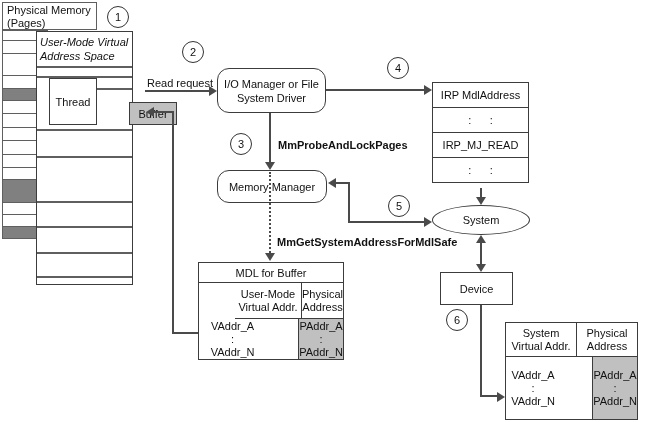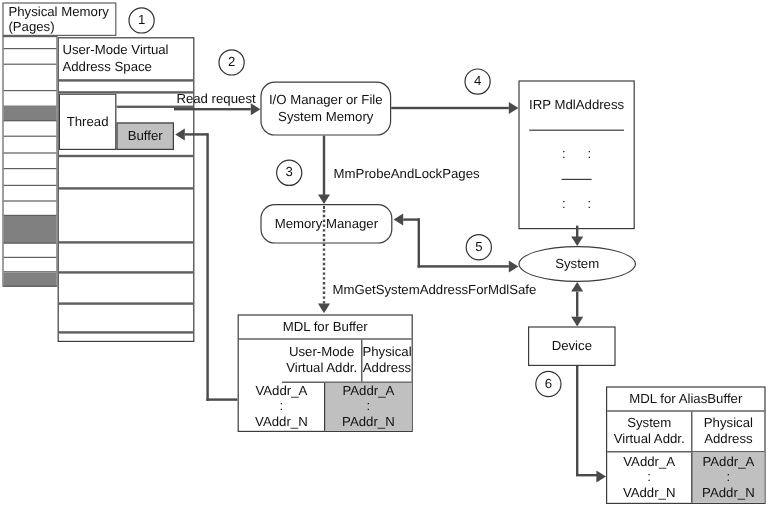--- a/index.html
+++ b/index.html
@@ -9,21 +9,21 @@
   html,body{margin:0;padding:0;background:#fff;}
   body{width:650px;height:422px;position:relative;overflow:hidden;
        font-family:"Liberation Sans","DejaVu Sans",sans-serif;
        font-size:11px;color:#111;}
   .abs{position:absolute;box-sizing:border-box;}
   .pre{white-space:pre-line;}
   .mono-pre{white-space:pre;}
   .box{border:1.5px solid var(--border);background:#fff;}
   .center{display:flex;align-items:center;justify-content:center;text-align:center;}
   .rounded{border-radius:12px;}
-  .bold{font-weight:normal;}
+  .bold{font-weight:bold;}
   
   .pm-col{border:1.5px solid var(--thin);background:#fff;}
   .p-row{border-bottom:1.5px solid var(--thin);}
   .p-row.dark{background:var(--page_dark);}
   
   .um-line{height:1.5px;background:var(--thin);left:0;right:0;}
   
   .ln{background:var(--line);}
   .vdot{width:0;border-left:2px dotted var(--line);}
   
@@ -36,21 +36,21 @@
   .step{width:22px;height:22px;border:1.4px solid #333;border-radius:50%;
         background:#fff;display:flex;align-items:center;justify-content:center;
         font-size:11px;z-index:4;}
   
   .tbl{border:1.5px solid var(--border);background:#fff;display:flex;flex-direction:column;}
   .tbl-title{border-bottom:1.5px solid var(--border);display:flex;align-items:center;justify-content:center;}
   .tbl-cols{display:flex;flex:1;}
   .tbl-cell{display:flex;align-items:center;justify-content:center;text-align:center;line-height:13px;}
   .tbl-cell.right{border-left:1.5px solid var(--border);}
   .tbl-row-sep{border-bottom:1.5px solid var(--border);}
-  .shade{background:var(--shaded);}
+  .shade{background:var(--shaded);margin-left:32px;}
   .lbl{position:relative;z-index:3;}
   .irp-row{flex:1;display:flex;align-items:center;justify-content:center;border-bottom:1.5px solid var(--border);}
   .irp-row:last-child{border-bottom:none;}
 </style>
 </head>
 <body>
 
 <div class="abs box" style="left:2px;top:2px;width:95px;height:28px;border-color:var(--thin);">
   <div class="pre" style="padding:1px 0 0 4px;line-height:13px;">Physical Memory
 (Pages)</div>
@@ -68,21 +68,21 @@
   <div class="p-row" style="height:13px"></div>
   <div class="p-row" style="height:12px"></div>
   <div class="p-row" style="height:11px"></div>
   <div class="p-row dark" style="height:22px"></div>
   <div class="p-row" style="height:11px"></div>
   <div class="p-row" style="height:11px"></div>
   <div class="p-row dark" style="height:11px"></div>
   <div style="height:16px"></div>
 </div>
 
-<div class="abs box" style="left:48px;top:31px;width:114px;height:254px;">
+<div class="abs box" style="left:36px;top:31px;width:97px;height:254px;font-style:italic;">
   <div class="pre lbl" style="padding:3px 0 0 3px;line-height:14px;">User-Mode Virtual
 Address Space</div>
   <div class="abs um-line" style="top:34px"></div>
   <div class="abs um-line" style="top:44px"></div>
   <div class="abs um-line" style="top:56px;left:48px;"></div>
   <div class="abs um-line" style="top:97px"></div>
   <div class="abs um-line" style="top:124px"></div>
   <div class="abs um-line" style="top:169px"></div>
   <div class="abs um-line" style="top:194px"></div>
   <div class="abs um-line" style="top:220px"></div>
@@ -114,21 +114,21 @@
 <div class="abs step" style="left:446px;top:309px;">
     <span>6</span>
   </div>
 
 <div class="abs" style="left:147px;top:77px;">Read request</div>
 <div class="abs ln" style="left:145px;top:90px;width:64px;height:2px;"></div>
 <div class="abs ar r" style="left:209px;top:86px;"></div>
 
 <div class="abs box rounded center" style="left:217px;top:68px;width:109px;height:45px;">
   <span class="pre lbl" style="line-height:14px;">I/O Manager or File
-System Memory</span>
+System Driver</span>
 </div>
 
 <div class="abs ln" style="left:326px;top:89px;width:98px;height:2px;"></div>
 <div class="abs ar r" style="left:424px;top:85px;"></div>
 
 <div class="abs ln" style="left:269px;top:113px;width:2px;height:50px;"></div>
 <div class="abs ar d" style="left:265px;top:162px;"></div>
 <div class="abs bold" style="left:278px;top:139px;">MmProbeAndLockPages</div>
 
 <div class="abs box rounded center" style="left:217px;top:170px;width:110px;height:33px;">
@@ -138,23 +138,24 @@
 <div class="abs vdot" style="left:269px;top:172px;height:81px;z-index:2;"></div>
 <div class="abs ar d" style="left:265px;top:253px;"></div>
 <div class="abs bold" style="left:277px;top:236px;">MmGetSystemAddressForMdlSafe</div>
 
 <div class="abs ar l" style="left:328px;top:178px;"></div>
 <div class="abs ln" style="left:336px;top:182px;width:14px;height:2px;"></div>
 <div class="abs ln" style="left:348px;top:182px;width:2px;height:41px;"></div>
 <div class="abs ln" style="left:348px;top:221px;width:76px;height:2px;"></div>
 <div class="abs ar r" style="left:424px;top:217px;"></div>
 
-<div class="abs tbl" style="left:432px;top:67px;width:97px;height:124px;align-items:center;">
+<div class="abs tbl" style="left:432px;top:82px;width:97px;height:101px;">
   <div class="irp-row">IRP MdlAddress</div>
   <div class="irp-row mono-pre">:      :</div>
+  <div class="irp-row">IRP_MJ_READ</div>
   <div class="irp-row mono-pre">:      :</div>
 </div>
 
 <div class="abs ln" style="left:480px;top:188px;width:2px;height:11px;"></div>
 <div class="abs ar d" style="left:476px;top:197px;"></div>
 
 <div class="abs box center" style="left:432px;top:205px;width:98px;height:30px;border-radius:50%;">
   <span>System</span>
 </div>
 
@@ -187,21 +188,20 @@
     <div class="tbl-cell pre" style="width:71px;">VAddr_A
 :
 VAddr_N</div>
     <div class="tbl-cell right pre shade" style="flex:1;">PAddr_A
 :
 PAddr_N</div>
   </div>
 </div>
 
 <div class="abs tbl" style="left:505px;top:322px;width:133px;height:98px;">
-  <div class="tbl-title" style="height:19px;flex:none;">MDL for AliasBuffer</div>
   <div class="tbl-cols tbl-row-sep" style="height:33px;flex:none;">
     <div class="tbl-cell pre" style="width:70px;">System
 Virtual Addr.</div>
     <div class="tbl-cell right pre" style="flex:1;">Physical
 Address</div>
   </div>
   <div class="tbl-cols">
     <div class="tbl-cell pre" style="width:70px;">VAddr_A
 :
 VAddr_N</div>

